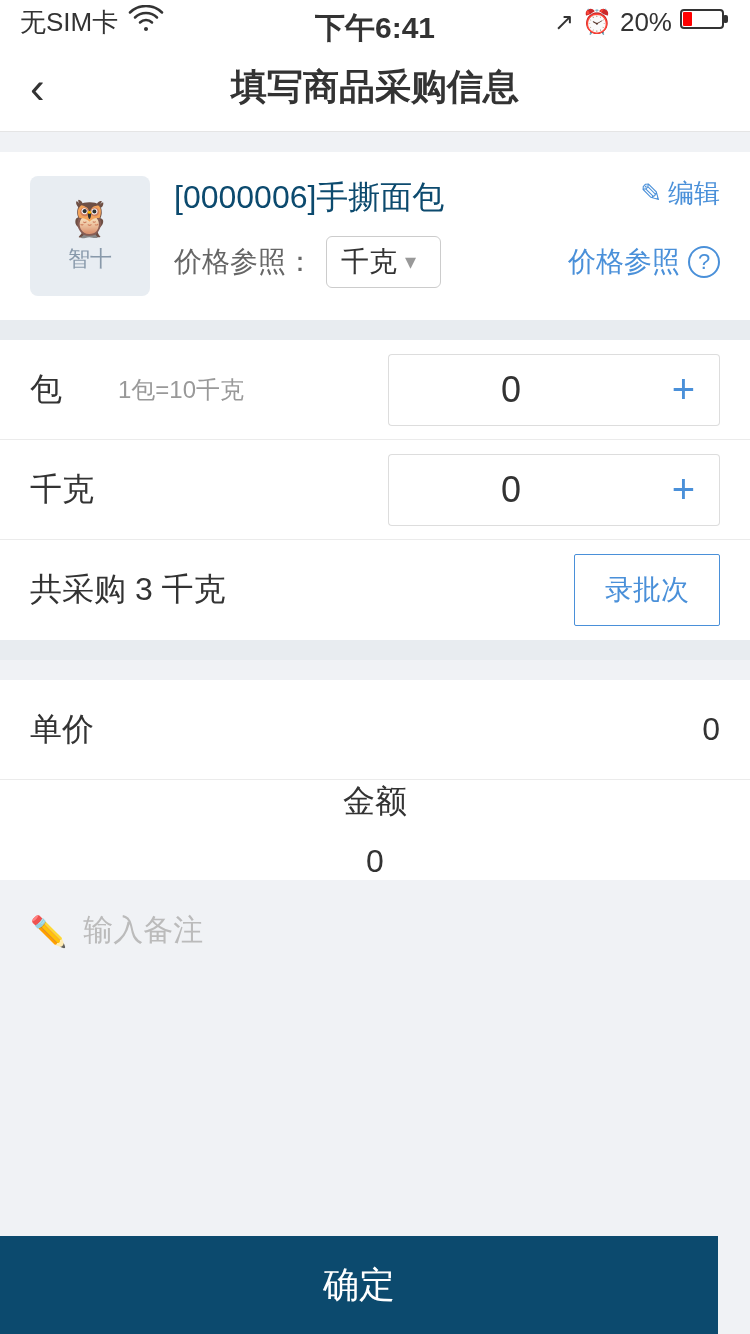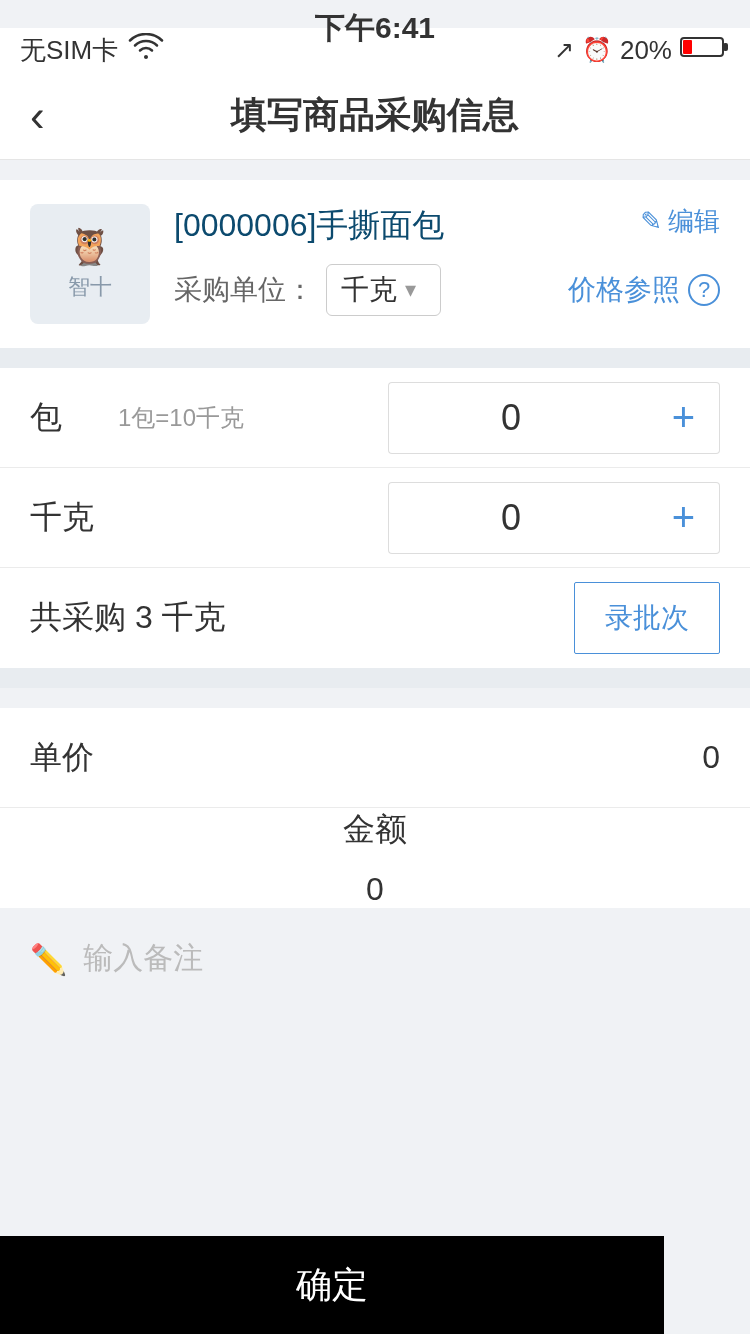--- a/index.html
+++ b/index.html
@@ -18,21 +18,20 @@
     .status-bar {
       width: 750px;
       height: 44px;
       background: #fff;
       display: flex;
       align-items: center;
       justify-content: space-between;
       padding: 0 20px;
       font-size: 28px;
       font-weight: 500;
-      margin-top: 28px;
     }
     .status-left {
       display: flex;
       align-items: center;
       gap: 10px;
       font-size: 26px;
     }
     .status-center {
       font-size: 30px;
       font-weight: 600;
@@ -292,23 +291,23 @@
       flex: 1;
       background: #f0f2f5;
       min-height: 100px;
     }
 
     
     .confirm-btn {
       position: fixed;
       bottom: 0;
       left: 0;
-      width: 664px;
+      width: 718px;
       height: 98px;
-      background: #000000;
+      background: #0c4a6e;
       display: flex;
       align-items: center;
       justify-content: center;
       font-size: 36px;
       color: #fff;
       font-weight: 500;
       cursor: pointer;
       border: none;
       outline: none;
     }
@@ -356,21 +355,21 @@
   <div class="product-info">
     <div class="product-header">
       <div class="product-name">[0000006]手撕面包</div>
       <div class="edit-btn">
         <span>✎</span>
         <span>编辑</span>
       </div>
     </div>
     <div class="product-unit-row">
       <div style="display:flex;align-items:center;">
-        <span class="unit-label">采购单位：</span>
+        <span class="unit-label">价格参照：</span>
         <div class="unit-select">
           <span>千克</span>
           <span class="unit-select-arrow">▾</span>
         </div>
       </div>
       <div class="price-ref">
         <span>价格参照</span>
         <span style="width:32px;height:32px;border-radius:50%;border:2px solid #4a90d9;display:inline-flex;align-items:center;justify-content:center;font-size:22px;color:#4a90d9;">?</span>
       </div>
     </div>

